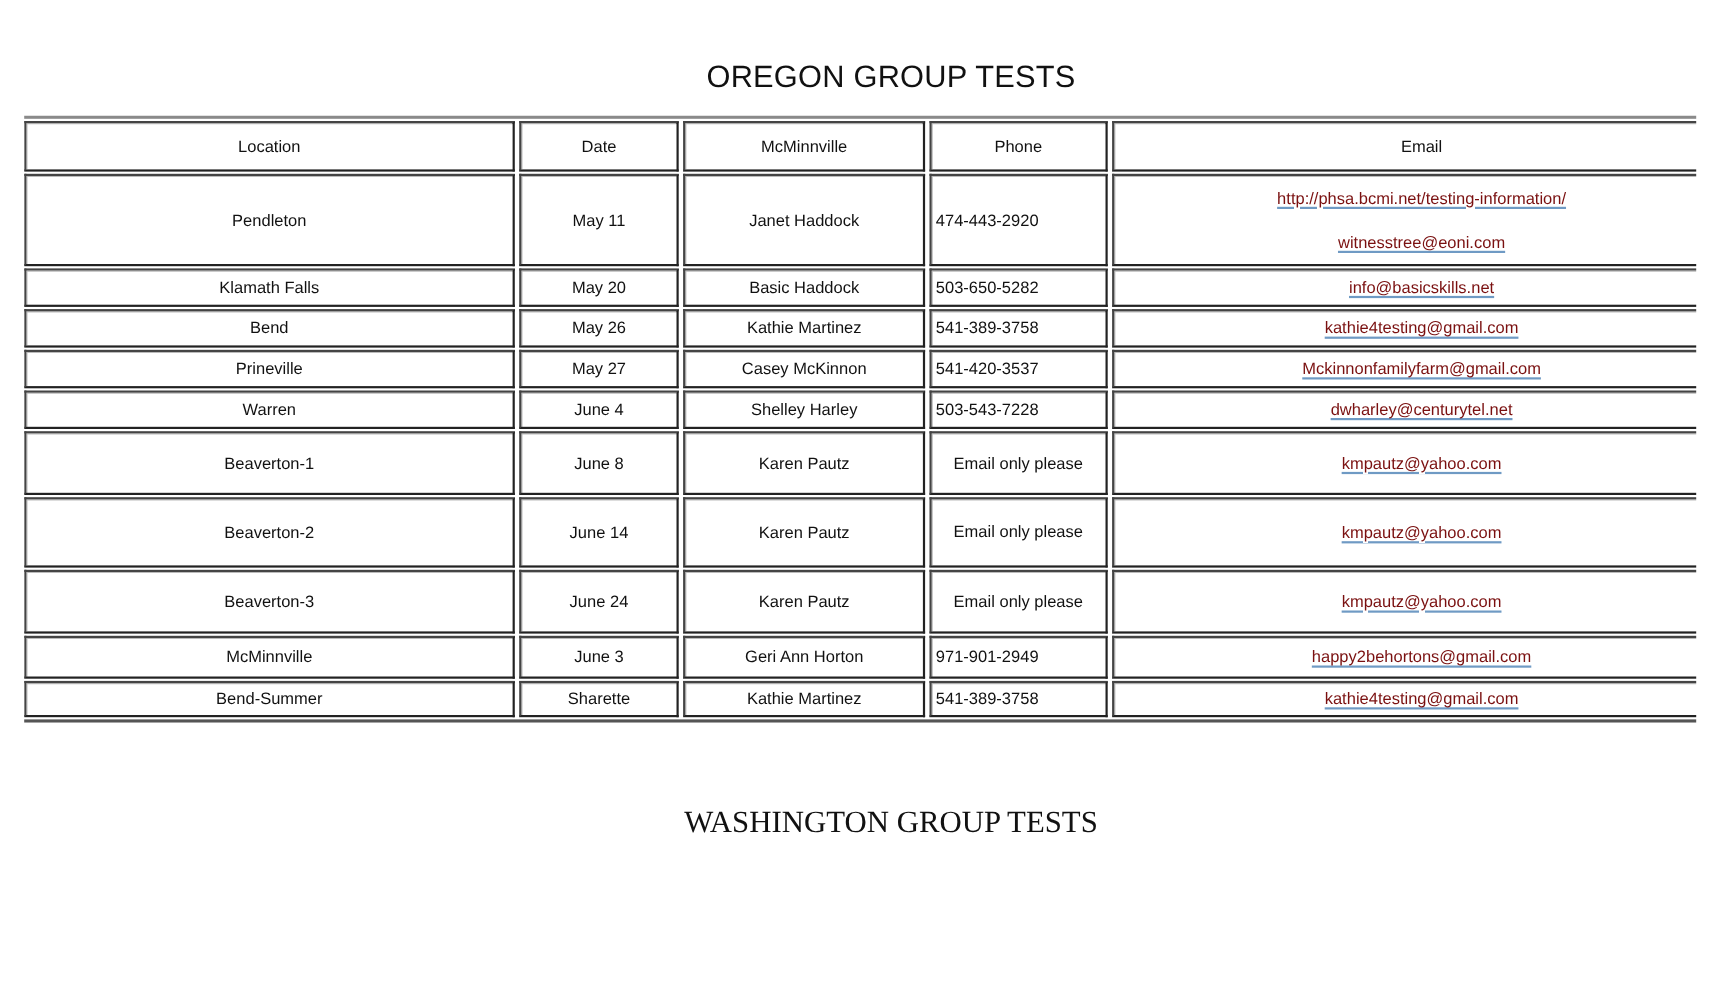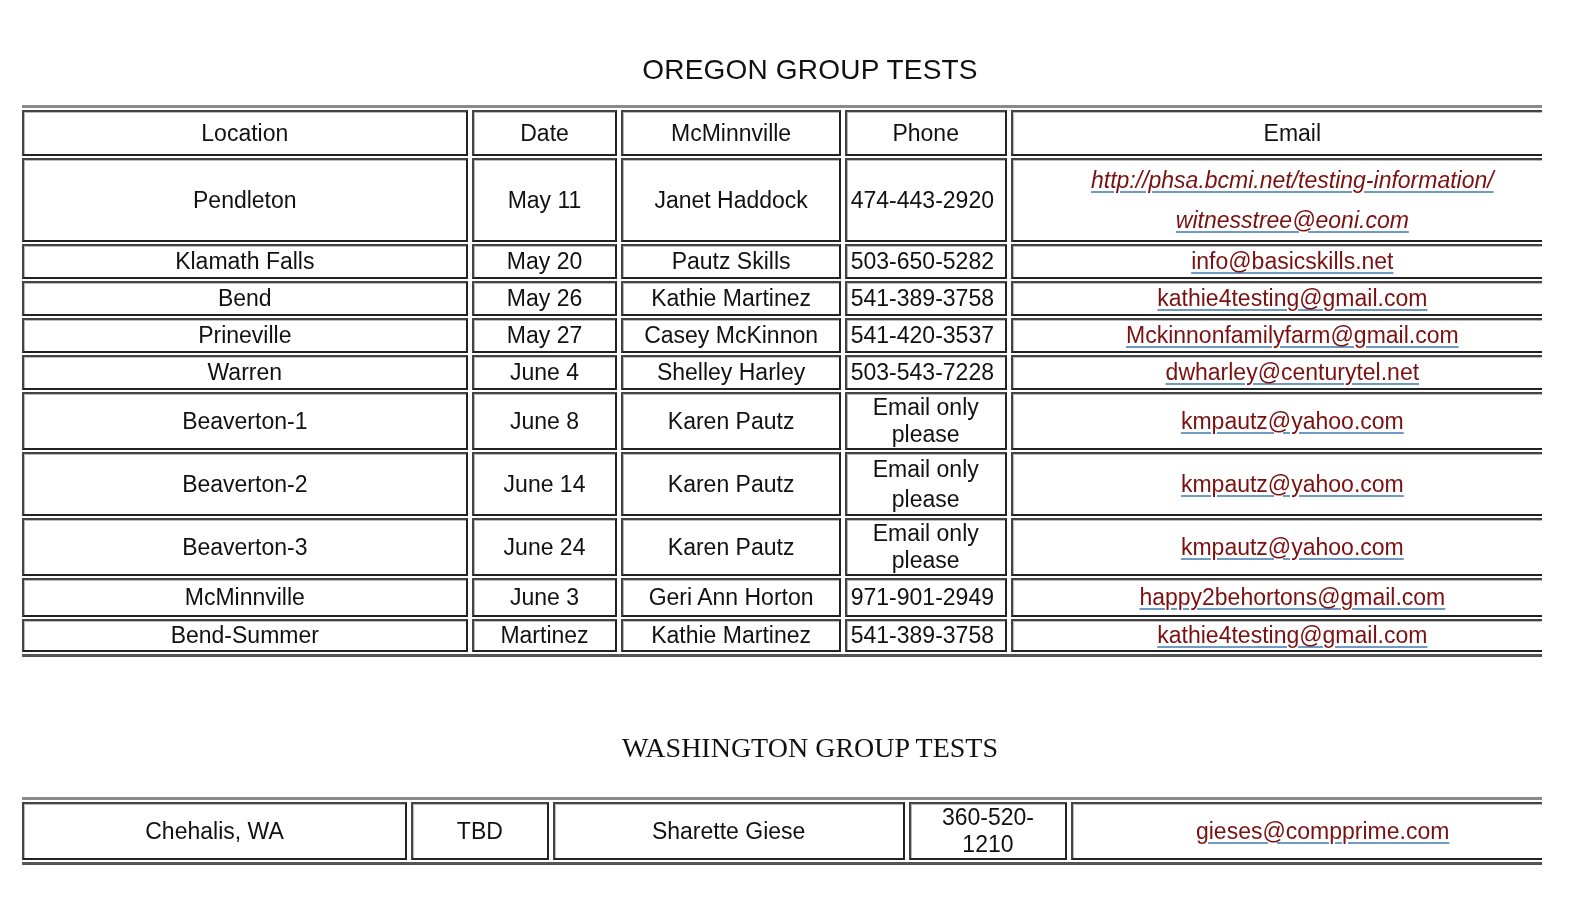--- a/index.html
+++ b/index.html
@@ -43,40 +43,40 @@
       border-bottom: 3px solid #555;
       table-layout: fixed;
     }
     td, th {
       border: 2px solid #222;
       border-left-color: #444;
       border-top-color: #444;
       text-align: center;
       vertical-align: middle;
       font-weight: normal;
-      font-size: 23px;
+      font-size: 15px;
       line-height: 27px;
       padding: 0 2px;
       color: #111;
       box-shadow: inset 1px 1px 0 #bbb;
     }
     th { height: 42px; }
 
     .phone { text-align: left; padding-left: 4px; }
     .phone.center { text-align: center; padding-left: 2px; }
 
     a.mail {
       color: #7a1010;
       text-decoration: underline;
       text-decoration-color: #6f9ac4;
       text-underline-offset: 3px;
       text-decoration-thickness: 2px;
       cursor: pointer;
     }
-    .email-stack { display: flex; flex-direction: column; align-items: center; gap: 13px; font-style: italic; }
+    .email-stack { display: flex; flex-direction: column; align-items: center; gap: 13px; }
 
     
     .h-pend { height: 84px; }
     .h-std { height: 35px; }
     .h-b1 { height: 58px; }
     .h-b2 { height: 64px; }
     .h-b3 { height: 58px; }
     .h-mc { height: 39px; }
     .h-bs { height: 33px; }
     .h-wa { height: 56px; }
@@ -117,21 +117,21 @@
             <div class="email-stack">
               <a class="mail">http://phsa.bcmi.net/testing-information/</a>
               <a class="mail">witnesstree@eoni.com</a>
             </div>
           </td>
         </tr>
 
         <tr class="h-std">
           <td>Klamath Falls</td>
           <td>May 20</td>
-          <td>Pautz Skills</td>
+          <td>Basic Haddock</td>
           <td class="phone">503-650-5282</td>
           <td><a class="mail">info@basicskills.net</a></td>
         </tr>
 
         <tr class="h-std">
           <td>Bend</td>
           <td>May 26</td>
           <td>Kathie Martinez</td>
           <td class="phone">541-389-3758</td>
           <td><a class="mail">kathie4testing@gmail.com</a></td>
@@ -180,45 +180,25 @@
         <tr class="h-mc">
           <td>McMinnville</td>
           <td>June 3</td>
           <td>Geri Ann Horton</td>
           <td class="phone">971-901-2949</td>
           <td><a class="mail">happy2behortons@gmail.com</a></td>
         </tr>
 
         <tr class="h-bs">
           <td>Bend-Summer</td>
-          <td>Martinez</td>
+          <td>Sharette</td>
           <td>Kathie Martinez</td>
           <td class="phone">541-389-3758</td>
           <td><a class="mail">kathie4testing@gmail.com</a></td>
         </tr>
       </tbody>
     </table>
   </div>
 
   <div class="title-wa">WASHINGTON GROUP TESTS</div>
 
-  <div class="tbl-wrap wa">
-    <table>
-      <colgroup>
-        <col style="width:383px">
-          <col style="width:137px">
-          <col style="width:350px">
-          <col style="width:158px">
-          <col style="width:500px">
-      </colgroup>
-      <tbody>
-        <tr class="h-wa">
-          <td>Chehalis, WA</td>
-          <td>TBD</td>
-          <td>Sharette Giese</td>
-          <td class="phone center" style="padding:0 20px">360-520-1210</td>
-          <td><a class="mail">gieses@compprime.com</a></td>
-        </tr>
-      </tbody>
-    </table>
-  </div>
 
 </div>
 
 </body></html>

